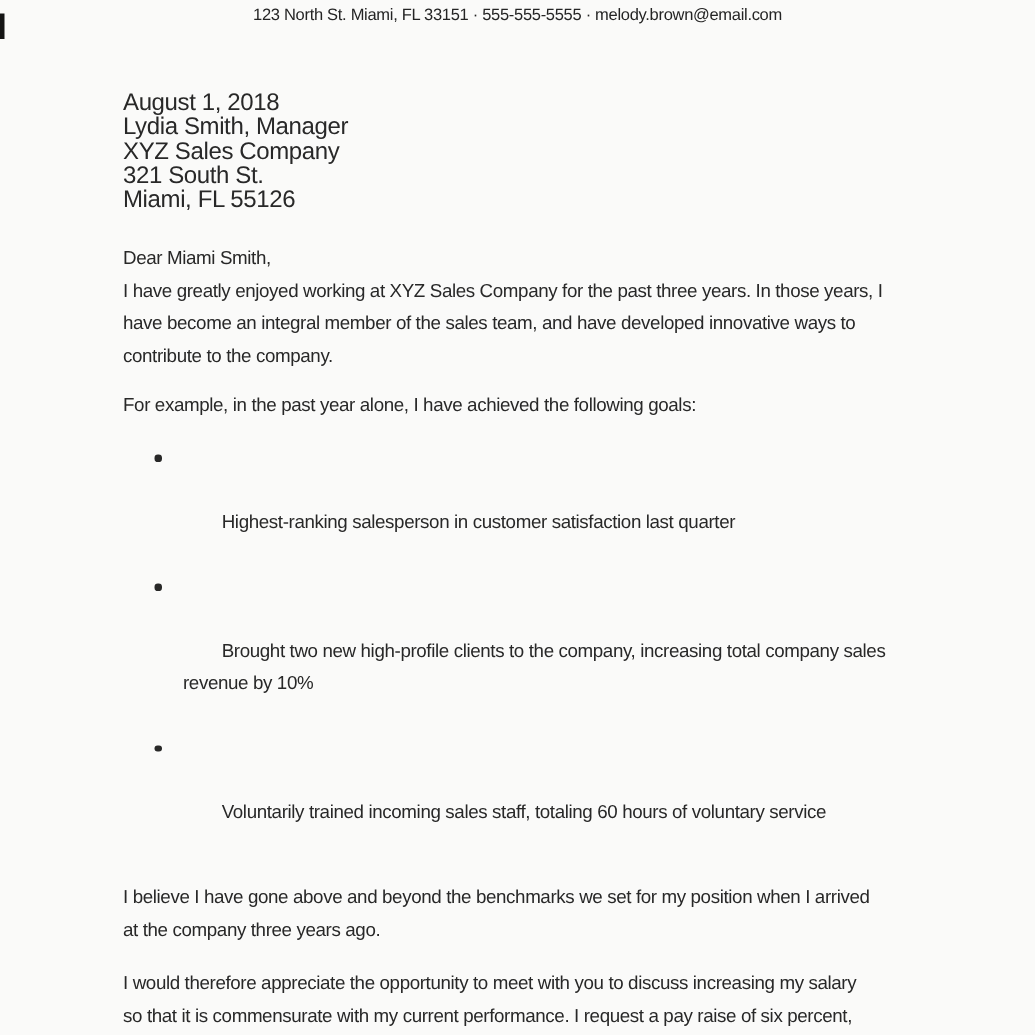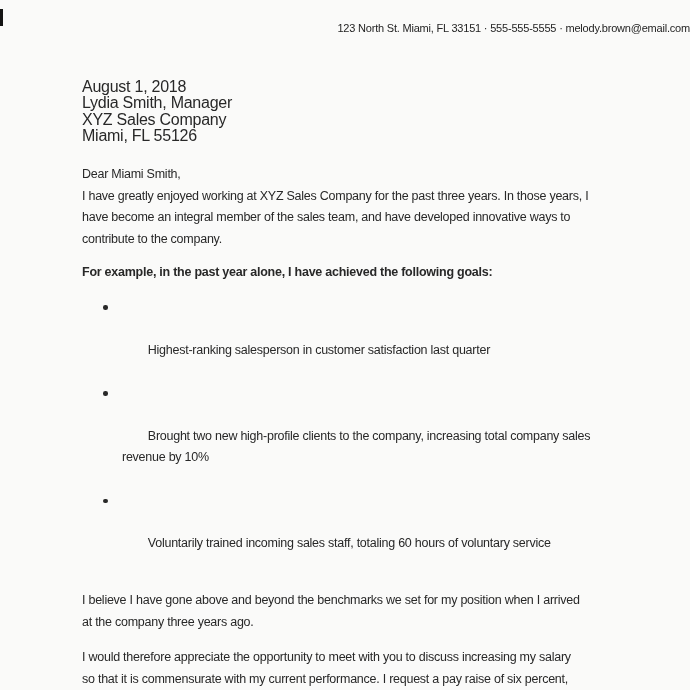--- a/index.html
+++ b/index.html
@@ -18,22 +18,22 @@
   }
   .edge-mark {
     position: absolute;
     left: 0;
     top: 9px;
     width: 3px;
     height: 17px;
     background: #141414;
   }
   .contact-line {
-    padding-top: 21px;
-    text-align: right;
+    padding-top: 3px;
+    text-align: center;
     font-size: 11px;
     letter-spacing: -0.2px;
     line-height: 14px;
     color: #242424;
   }
   .content {
     margin-left: 82px;
     margin-right: 50px;
   }
   .address-block {
@@ -47,21 +47,21 @@
   }
   .para {
     margin: 0;
     font-size: 12.5px;
     letter-spacing: -0.25px;
     line-height: 21.5px;
     white-space: pre;
   }
   .salutation      { margin-top: 20px; }
   .p-intro         { margin-top: 0; }
-  .p-goals-lead    { margin-top: 12px; font-weight: bold; }
+  .p-goals-lead    { margin-top: 12px; }
   .p-benchmarks    { margin-top: 14px; }
   .p-request       { margin-top: 14px; }
   ul.goal-list {
     list-style: none;
     margin: 13px 0 0 0;
     padding: 0;
   }
   ul.goal-list li {
     position: relative;
     padding-left: 40px;
@@ -88,20 +88,21 @@
   <div class="edge-mark"></div>
 
   <div class="contact-line">123 North St. Miami, FL 33151 · 555-555-5555 · melody.brown@email.com</div>
 
   <div class="content">
 
     <div class="address-block">
       <div class="address-line">August 1, 2018</div>
       <div class="address-line">Lydia Smith, Manager</div>
       <div class="address-line">XYZ Sales Company</div>
+      <div class="address-line">321 South St.</div>
       <div class="address-line">Miami, FL 55126</div>
     </div>
 
     <p class="para salutation">Dear Miami Smith,</p>
 
     <p class="para p-intro">I have greatly enjoyed working at XYZ Sales Company for the past three years. In those years, I
 have become an integral member of the sales team, and have developed innovative ways to
 contribute to the company.</p>
 
     <p class="para p-goals-lead">For example, in the past year alone, I have achieved the following goals:</p>

